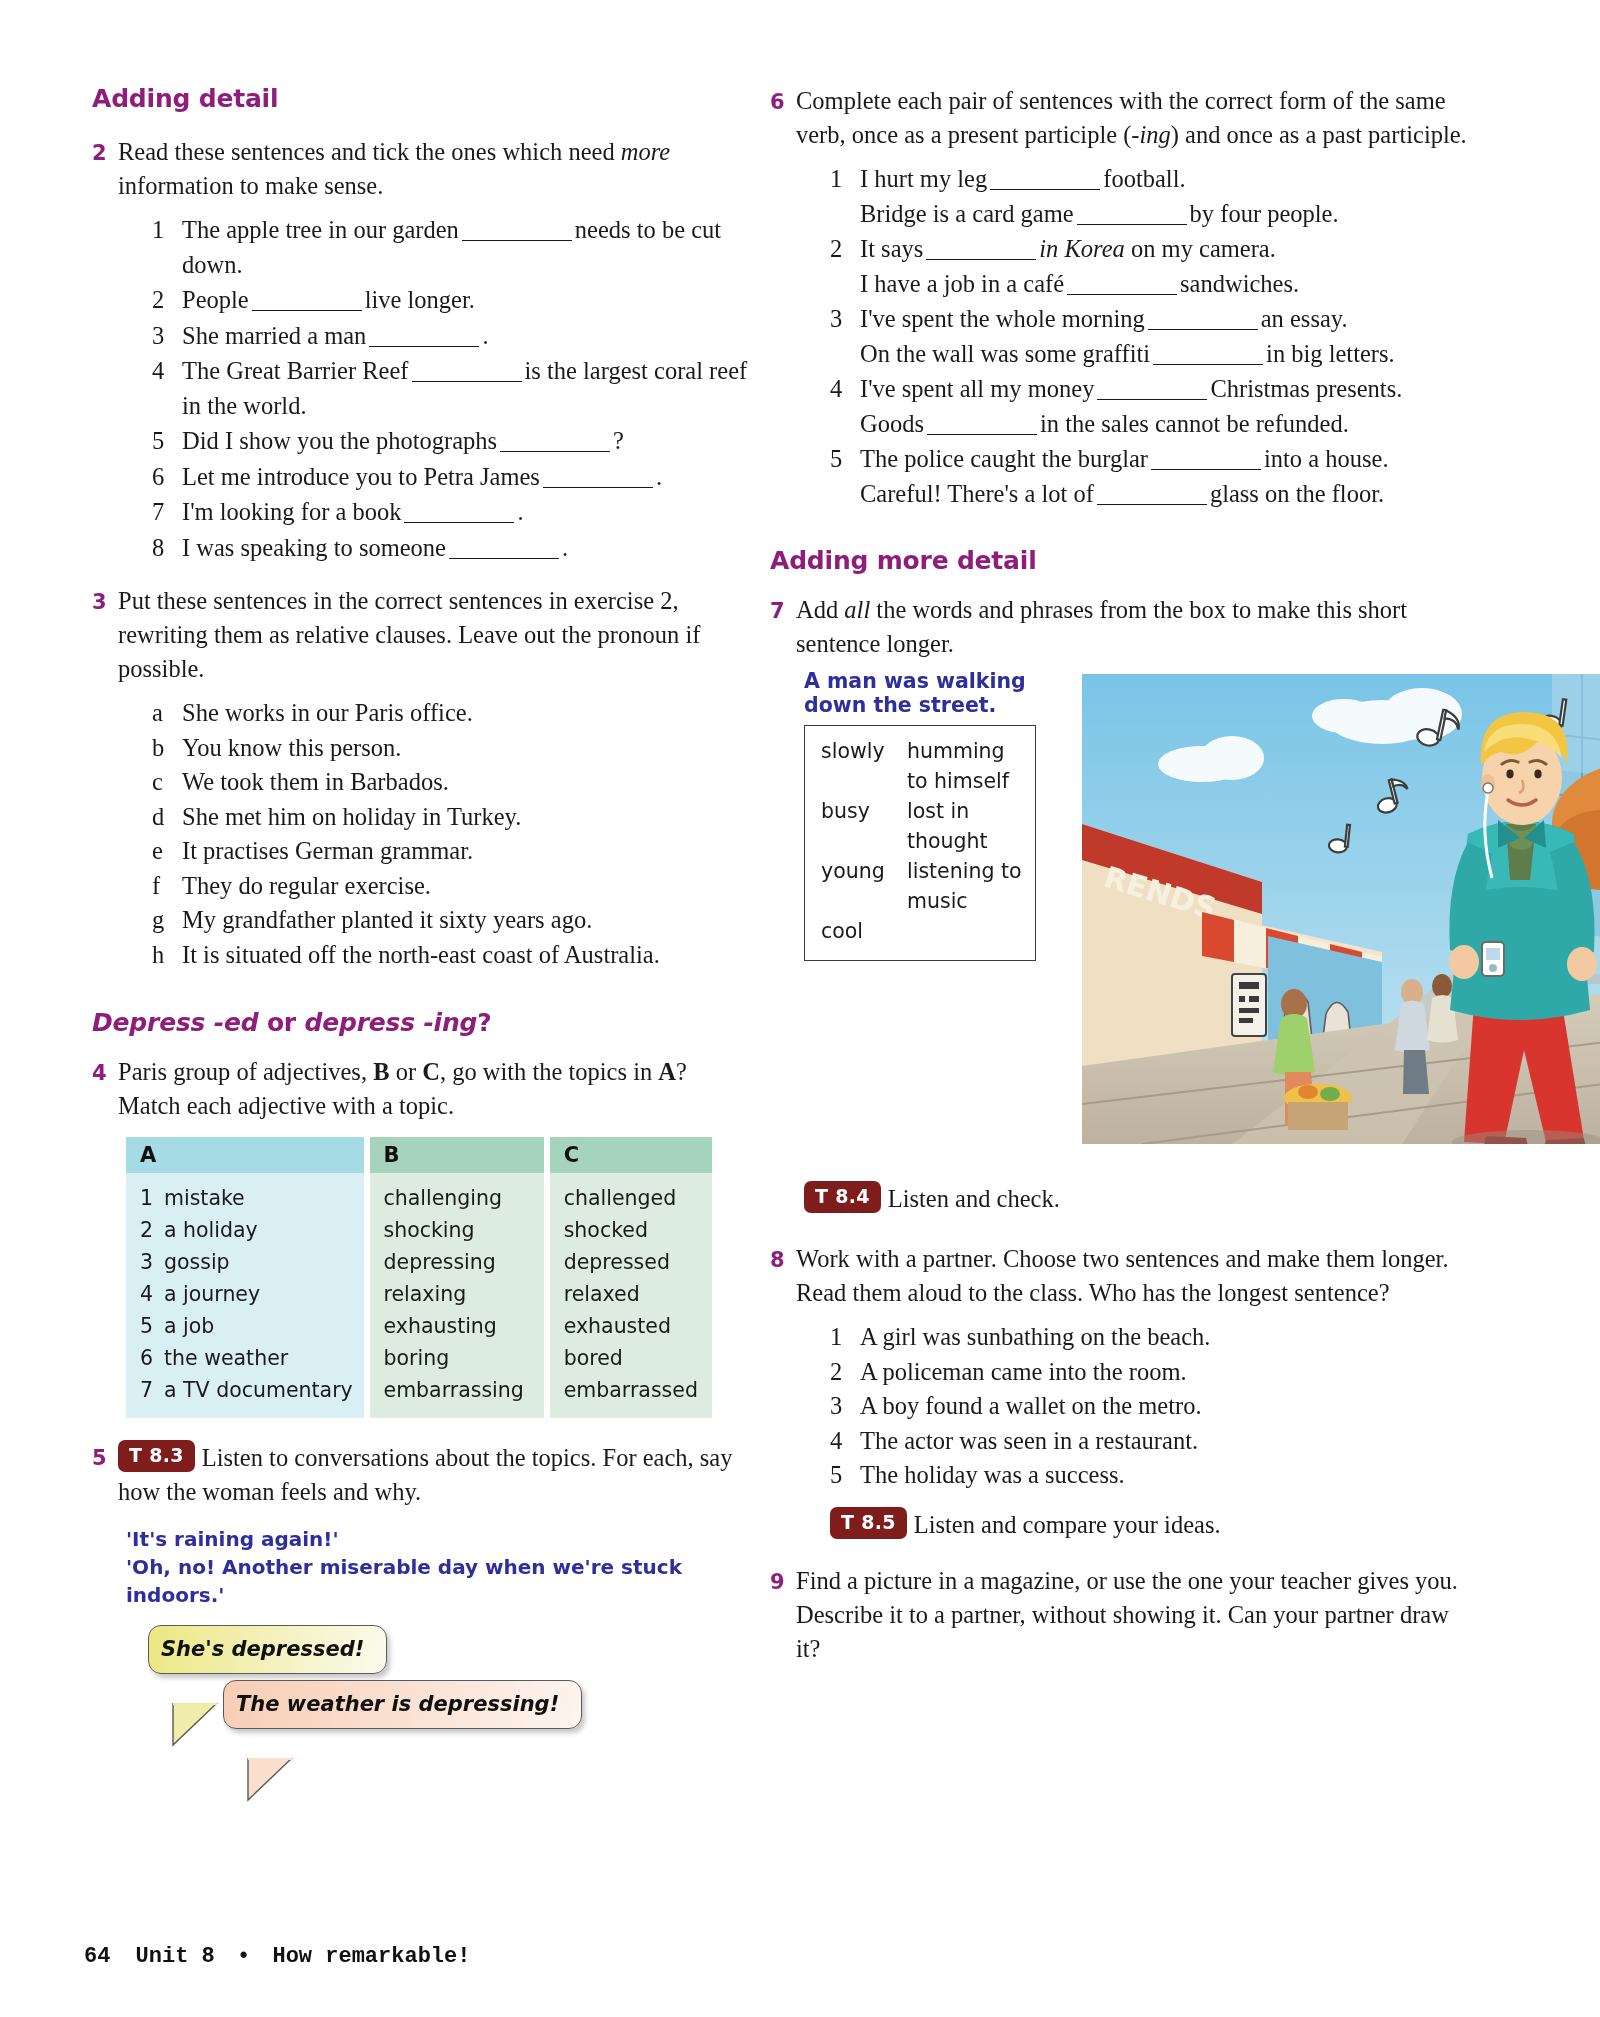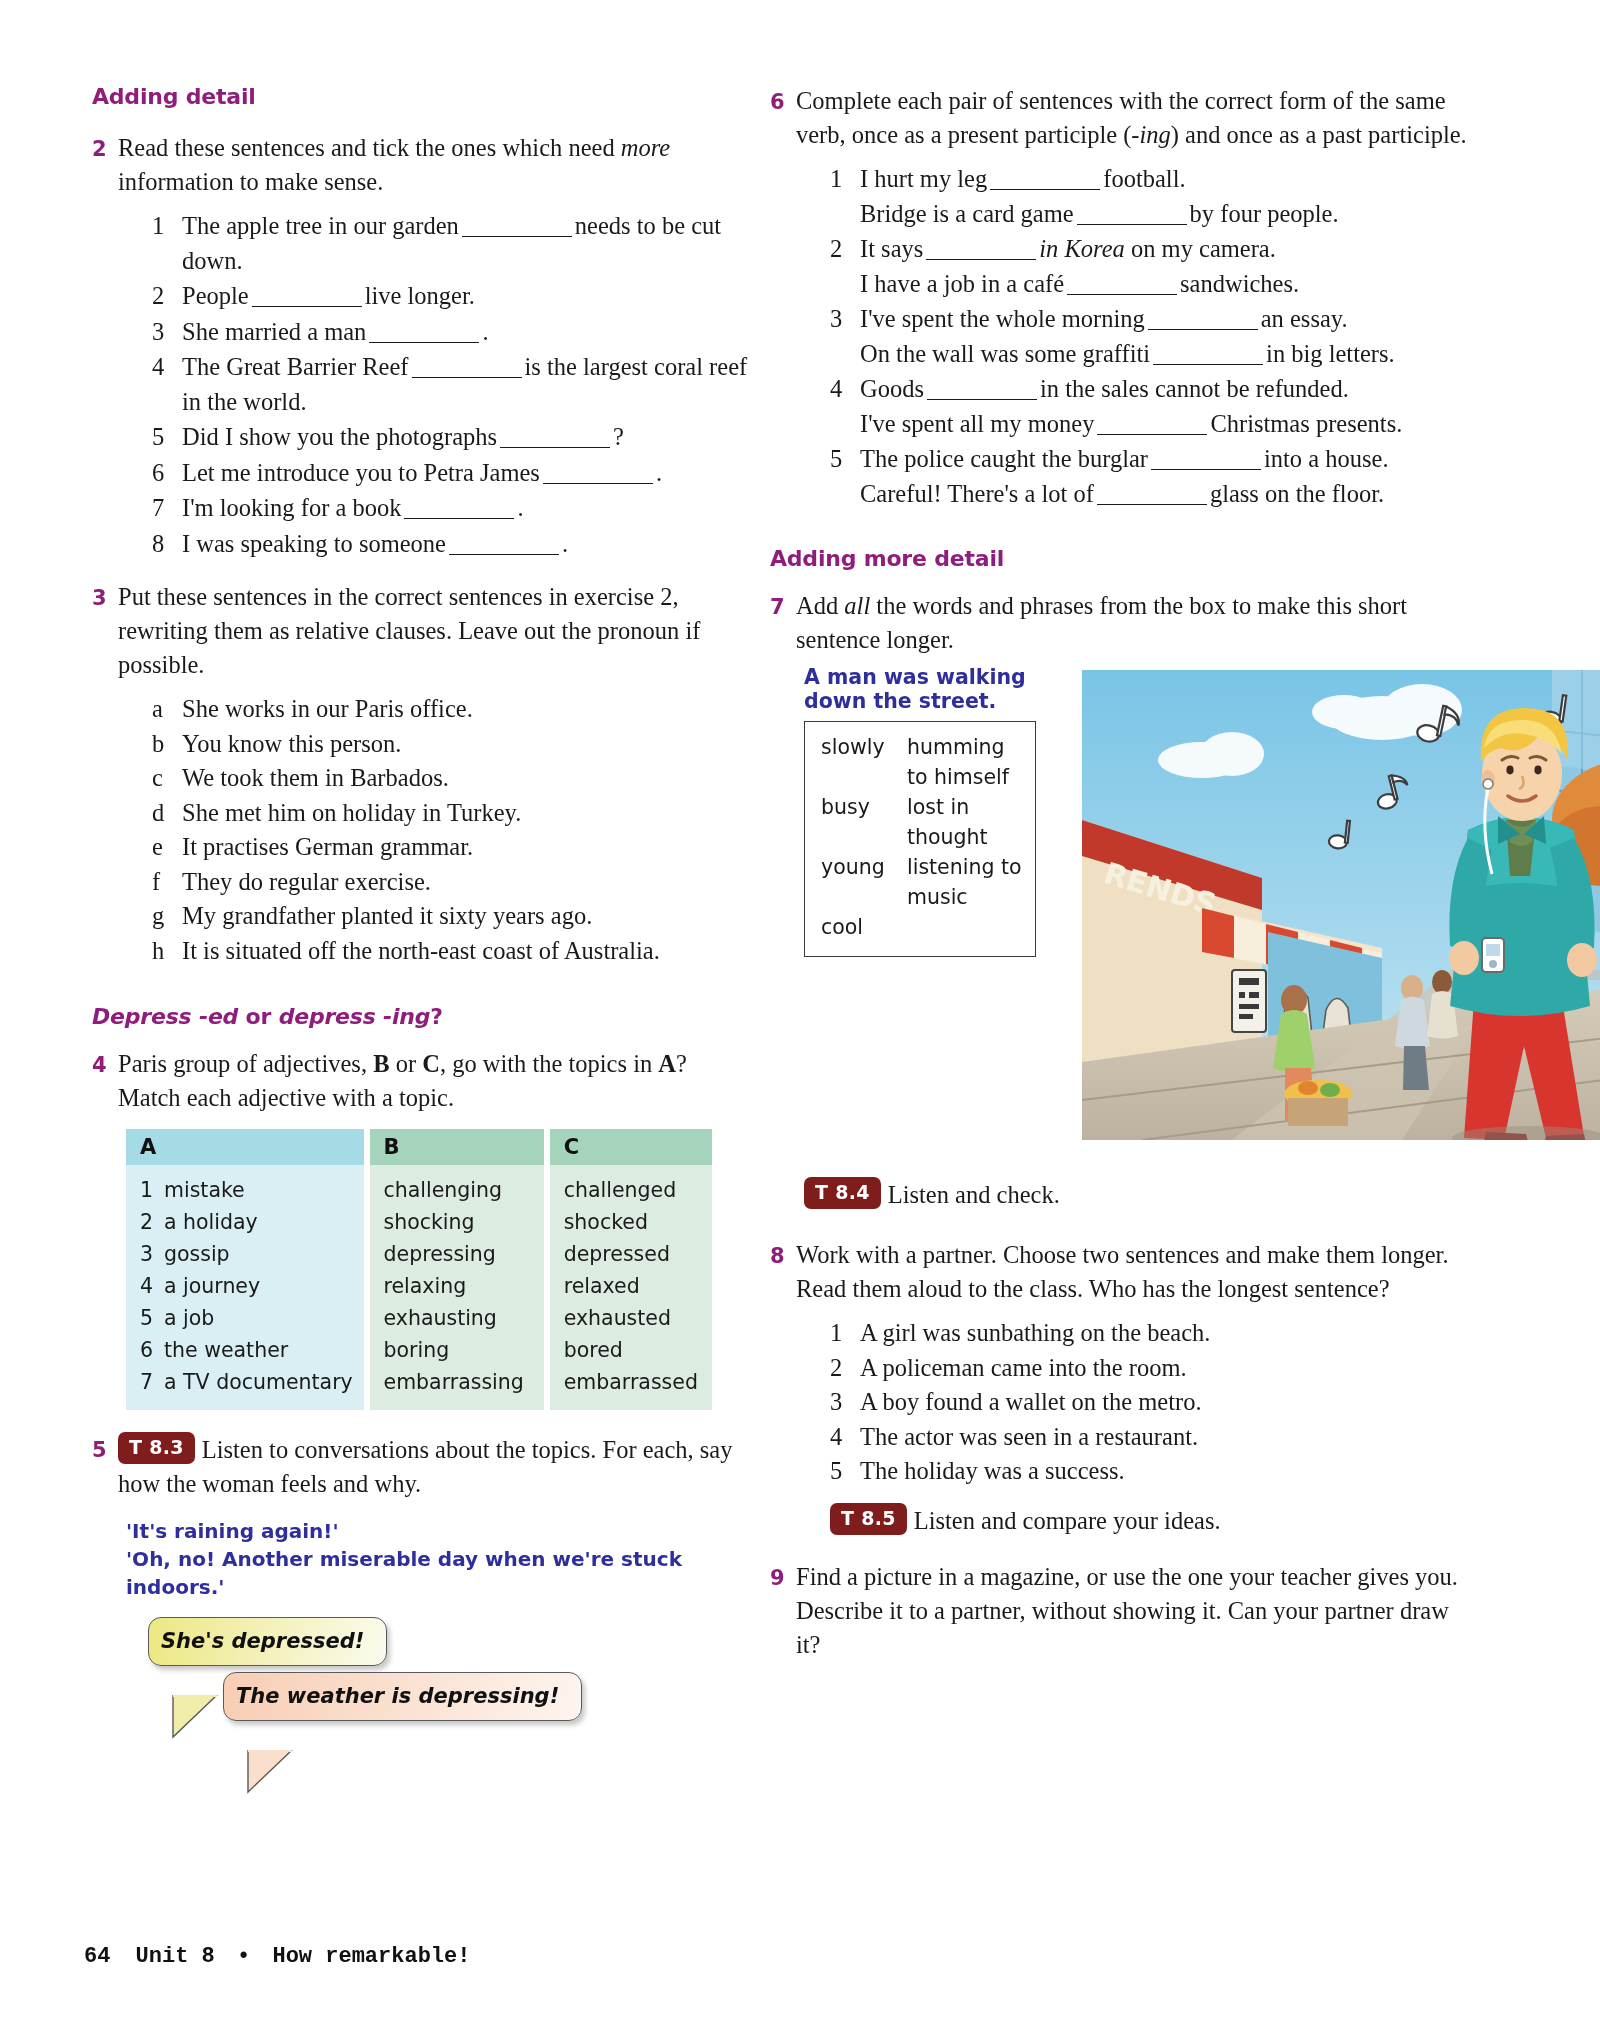--- a/index.html
+++ b/index.html
@@ -29,21 +29,21 @@
     gap: 0;
   }
   .col-left  { width: 660px; margin-left: 92px; }
   .col-right { width: 700px; margin-left: 18px; }
 
   
   .section-head {
     font-family: "DejaVu Sans", sans-serif;
     font-weight: bold;
     color: #8e1d7b;
-    font-size: 22px;
+    font-size: 25px;
     letter-spacing: -0.2px;
     margin: 0 0 22px 0;
   }
   .section-head.italic { font-style: italic; }
   .section-head .up { font-style: normal; }
 
   
   .ex {
     display: flex;
     margin-bottom: 16px;
@@ -494,22 +494,22 @@
             <li>
               <span class="marker">3</span>
               <span class="txt">
                 <span class="pairline"><span>I've spent the whole morning</span><span class="blank"></span><span>an essay.</span></span>
                 <span class="pairline"><span>On the wall was some graffiti</span><span class="blank"></span><span>in big letters.</span></span>
               </span>
             </li>
             <li>
               <span class="marker">4</span>
               <span class="txt">
+                <span class="pairline"><span>I've spent all my money</span><span class="blank"></span><span>Christmas presents.</span></span>
                 <span class="pairline"><span>Goods</span><span class="blank"></span><span>in the sales cannot be refunded.</span></span>
-                <span class="pairline"><span>I've spent all my money</span><span class="blank"></span><span>Christmas presents.</span></span>
               </span>
             </li>
             <li>
               <span class="marker">5</span>
               <span class="txt">
                 <span class="pairline"><span>The police caught the burglar</span><span class="blank"></span><span>into a house.</span></span>
                 <span class="pairline"><span>Careful! There's a lot of</span><span class="blank"></span><span>glass on the floor.</span></span>
               </span>
             </li>
           </ul>

